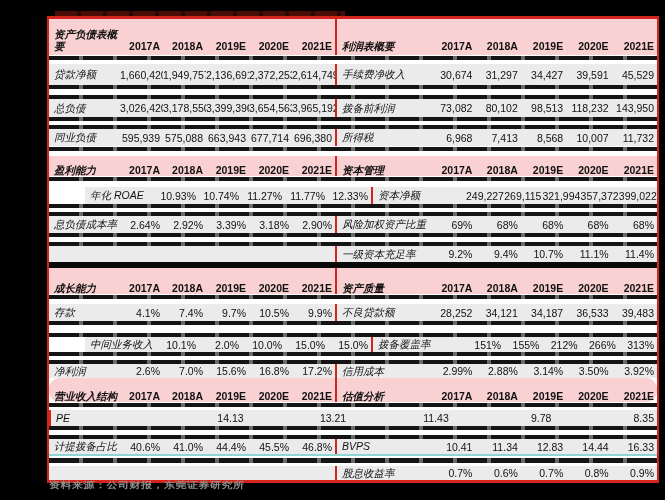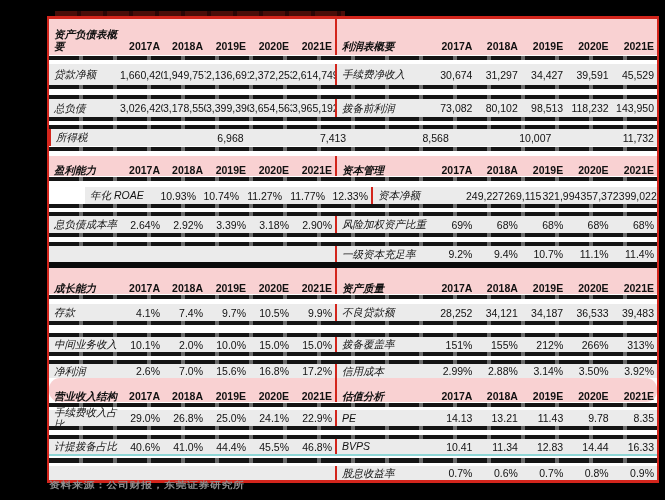--- a/index.html
+++ b/index.html
@@ -125,20 +125,28 @@
         <div class="valcell">98,513</div>
         <div class="valcell">118,232</div>
         <div class="valcell">143,950</div>
       </div>
     </div>
     <div class="band gapband" style="height: 12px;">
       <div class="strip"></div>
       <div class="strip"></div>
     </div>
     <div class="band rowb" style="height: 17px;">
+      <div class="half left">
+        <div class="labelcell">同业负债</div>
+        <div class="valcell">595,939</div>
+        <div class="valcell">575,088</div>
+        <div class="valcell">663,943</div>
+        <div class="valcell">677,714</div>
+        <div class="valcell">696,380</div>
+      </div>
       <div class="vdiv"></div>
       <div class="half right">
         <div class="labelcell">所得税</div>
         <div class="valcell">6,968</div>
         <div class="valcell">7,413</div>
         <div class="valcell">8,568</div>
         <div class="valcell">10,007</div>
         <div class="valcell">11,732</div>
       </div>
     </div>
@@ -271,21 +279,21 @@
         <div class="valcell">34,121</div>
         <div class="valcell">34,187</div>
         <div class="valcell">36,533</div>
         <div class="valcell">39,483</div>
       </div>
     </div>
     <div class="band gapband" style="height: 16px;">
       <div class="strip"></div>
       <div class="strip"></div>
     </div>
-    <div class="band rowb" style="height: 15px;">
+    <div class="band rowb" style="height: 15px; padding-left: 36px;">
       <div class="half left">
         <div class="labelcell">中间业务收入</div>
         <div class="valcell">10.1%</div>
         <div class="valcell">2.0%</div>
         <div class="valcell">10.0%</div>
         <div class="valcell">15.0%</div>
         <div class="valcell">15.0%</div>
       </div>
       <div class="vdiv"></div>
       <div class="half right">
@@ -336,28 +344,20 @@
         <div class="valcell">2018A</div>
         <div class="valcell">2019E</div>
         <div class="valcell">2020E</div>
         <div class="valcell">2021E</div>
       </div>
     </div>
     <div class="band gapband single" style="height: 7px;">
       <div class="strip"></div>
     </div>
     <div class="band rowb" style="height: 16px;">
-      <div class="half left">
-        <div class="labelcell">手续费收入占比</div>
-        <div class="valcell">29.0%</div>
-        <div class="valcell">26.8%</div>
-        <div class="valcell">25.0%</div>
-        <div class="valcell">24.1%</div>
-        <div class="valcell">22.9%</div>
-      </div>
       <div class="vdiv"></div>
       <div class="half right">
         <div class="labelcell">PE</div>
         <div class="valcell">14.13</div>
         <div class="valcell">13.21</div>
         <div class="valcell">11.43</div>
         <div class="valcell">9.78</div>
         <div class="valcell">8.35</div>
       </div>
     </div>

